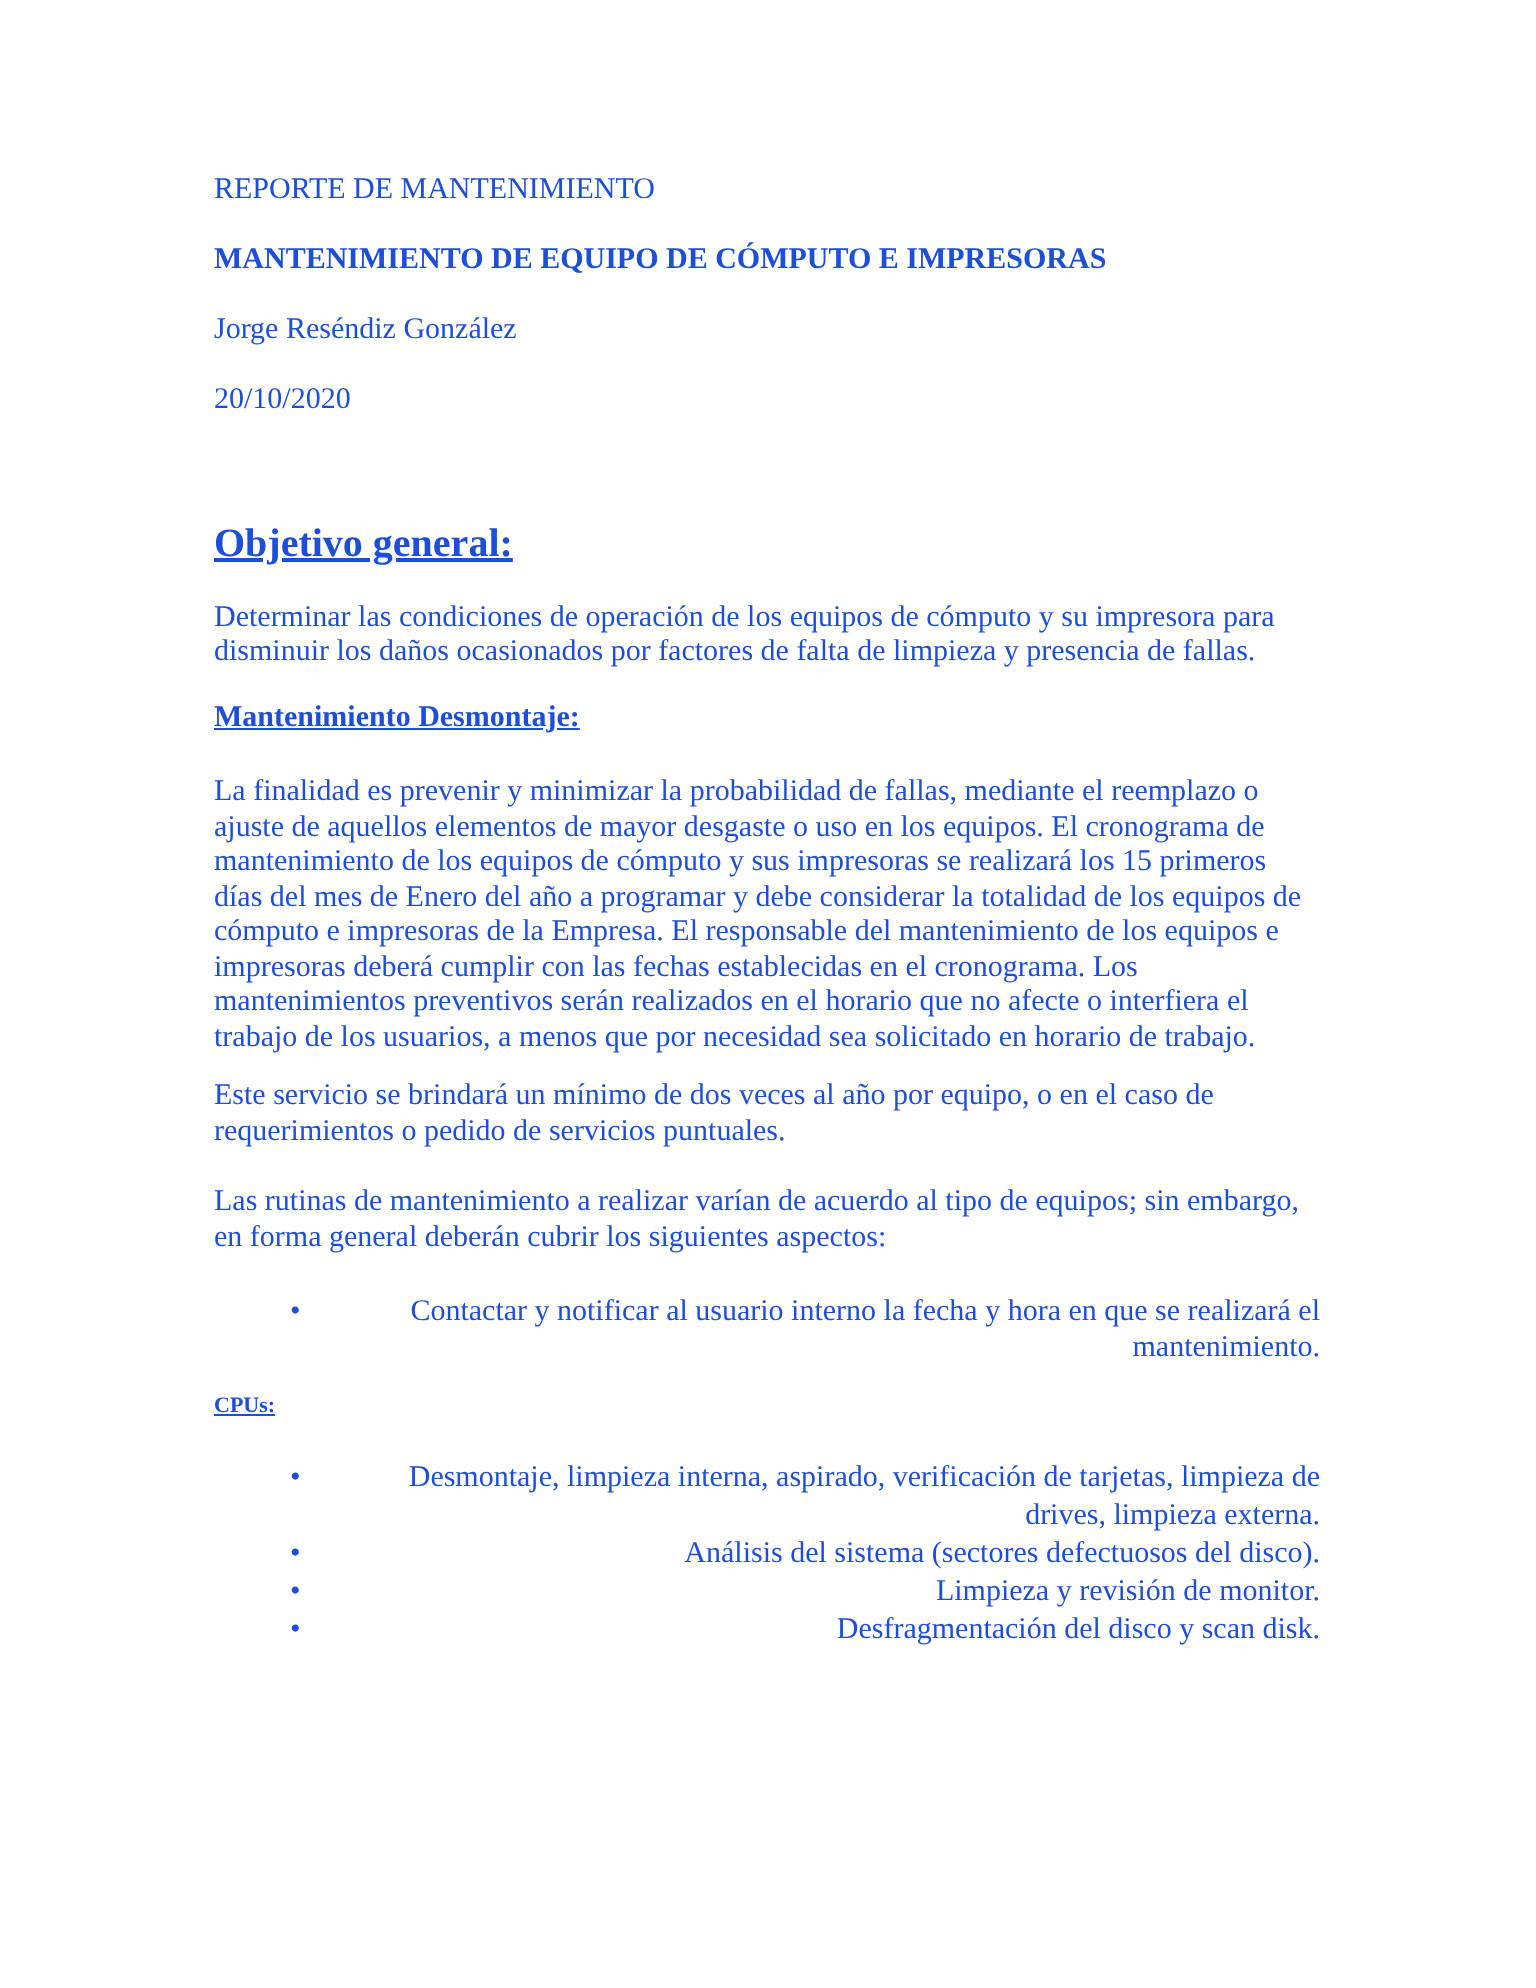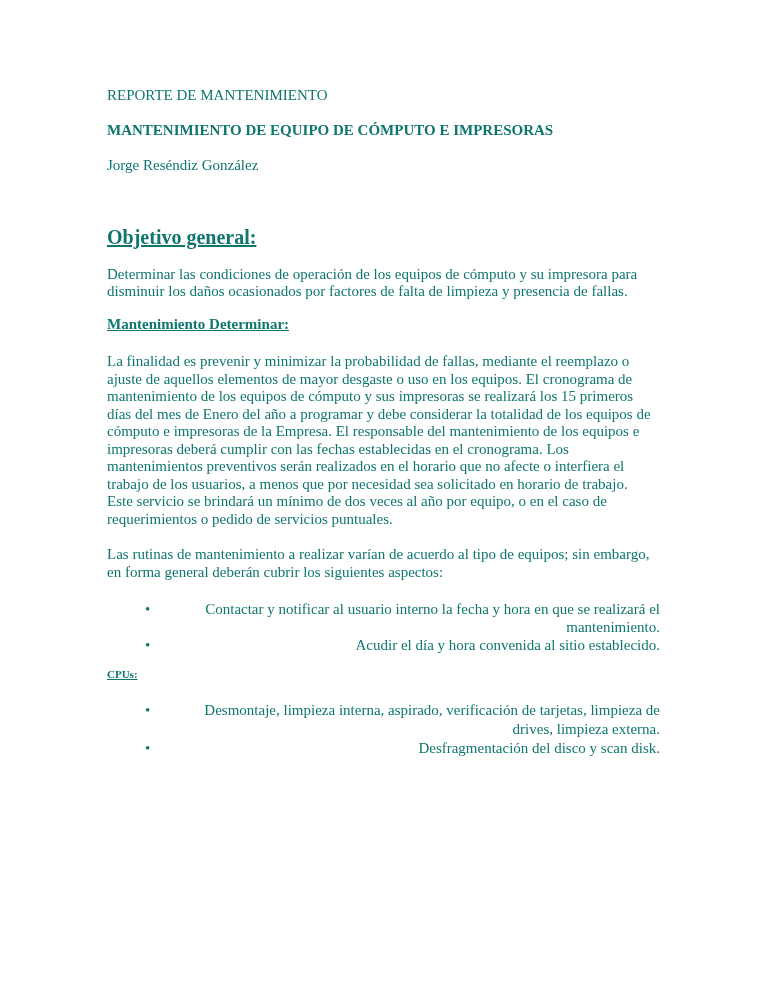--- a/index.html
+++ b/index.html
@@ -8,21 +8,21 @@
     width: 768px;
     height: 994px;
     overflow: hidden;
     font-family: "Liberation Serif", "DejaVu Serif", serif;
   }
   .page {
     width: 768px;
     height: 994px;
     background: #ffffff;
     padding: 87px 108px 0 107px;
-    color: #0f766e;
+    color: #1d4ed8;
     font-size: 15px;
     line-height: 17.5px;
   }
   .hline {
     margin: 0 0 17.5px 0;
   }
   .hline.bold { font-weight: bold; }
   .h1 {
     font-size: 20px;
     line-height: 24px;
@@ -37,21 +37,21 @@
     text-decoration: underline;
     margin: 15px 0 0 0;
   }
   .h3 {
     font-size: 11px;
     line-height: 17.5px;
     font-weight: bold;
     text-decoration: underline;
     margin: 12px 0 0 0;
   }
-  .para { margin: 17px 0 0 0; }
+  .para { margin: 17px 0 12px 0; }
   .para.tight { margin: 0 0 0 0; }
   .para.loose { margin: 18px 0 0 0; }
   .para.first-body { margin: 17px 0 0 0; }
   ul.bullets {
     margin: 19px 0 0 0;
     padding: 0 0 0 56px;
     list-style: none;
   }
   ul.bullets.cpu {
     margin: 17px 0 0 0;
@@ -72,38 +72,40 @@
   }
 </style>
 </head>
 <body>
 
 <div class="page">
 
   <p class="hline">REPORTE DE MANTENIMIENTO</p>
   <p class="hline bold">MANTENIMIENTO DE EQUIPO DE CÓMPUTO E IMPRESORAS</p>
   <p class="hline">Jorge Reséndiz González</p>
+  <p class="hline">20/10/2020</p>
 
   <div class="h1">Objetivo general:</div>
 
   <p class="para first-body">Determinar las condiciones de operación de los equipos de cómputo y su impresora para disminuir los daños ocasionados por factores de falta de limpieza y presencia de fallas.</p>
 
-  <div class="h2">Mantenimiento Determinar:</div>
+  <div class="h2">Mantenimiento Desmontaje:</div>
 
   <p class="para" style="margin-top:20px">La finalidad es prevenir y minimizar la probabilidad de fallas, mediante el reemplazo o ajuste de aquellos elementos de mayor desgaste o uso en los equipos. El cronograma de mantenimiento de los equipos de cómputo y sus impresoras se realizará los 15 primeros días del mes de Enero del año a programar y debe considerar la totalidad de los equipos de cómputo e impresoras de la Empresa. El responsable del mantenimiento de los equipos e impresoras deberá cumplir con las fechas establecidas en el cronograma. Los mantenimientos preventivos serán realizados en el horario que no afecte o interfiera el trabajo de los usuarios, a menos que por necesidad sea solicitado en horario de trabajo.</p>
 
   <p class="para tight">Este servicio se brindará un mínimo de dos veces al año por equipo, o en el caso de requerimientos o pedido de servicios puntuales.</p>
 
   <p class="para loose">Las rutinas de mantenimiento a realizar varían de acuerdo al tipo de equipos; sin embargo, en forma general deberán cubrir los siguientes aspectos:</p>
 
   <ul class="bullets">
     <li>Contactar y notificar al usuario interno la fecha y hora en que se realizará el mantenimiento.</li>
-    <li>Acudir el día y hora convenida al sitio establecido.</li>
   </ul>
 
   <div class="h3">CPUs:</div>
 
   <ul class="bullets cpu">
     <li>Desmontaje, limpieza interna, aspirado, verificación de tarjetas, limpieza de drives, limpieza externa.</li>
+    <li>Análisis del sistema (sectores defectuosos del disco).</li>
+    <li>Limpieza y revisión de monitor.</li>
     <li>Desfragmentación del disco y scan disk.</li>
   </ul>
 
 </div>
 
 </body></html>

